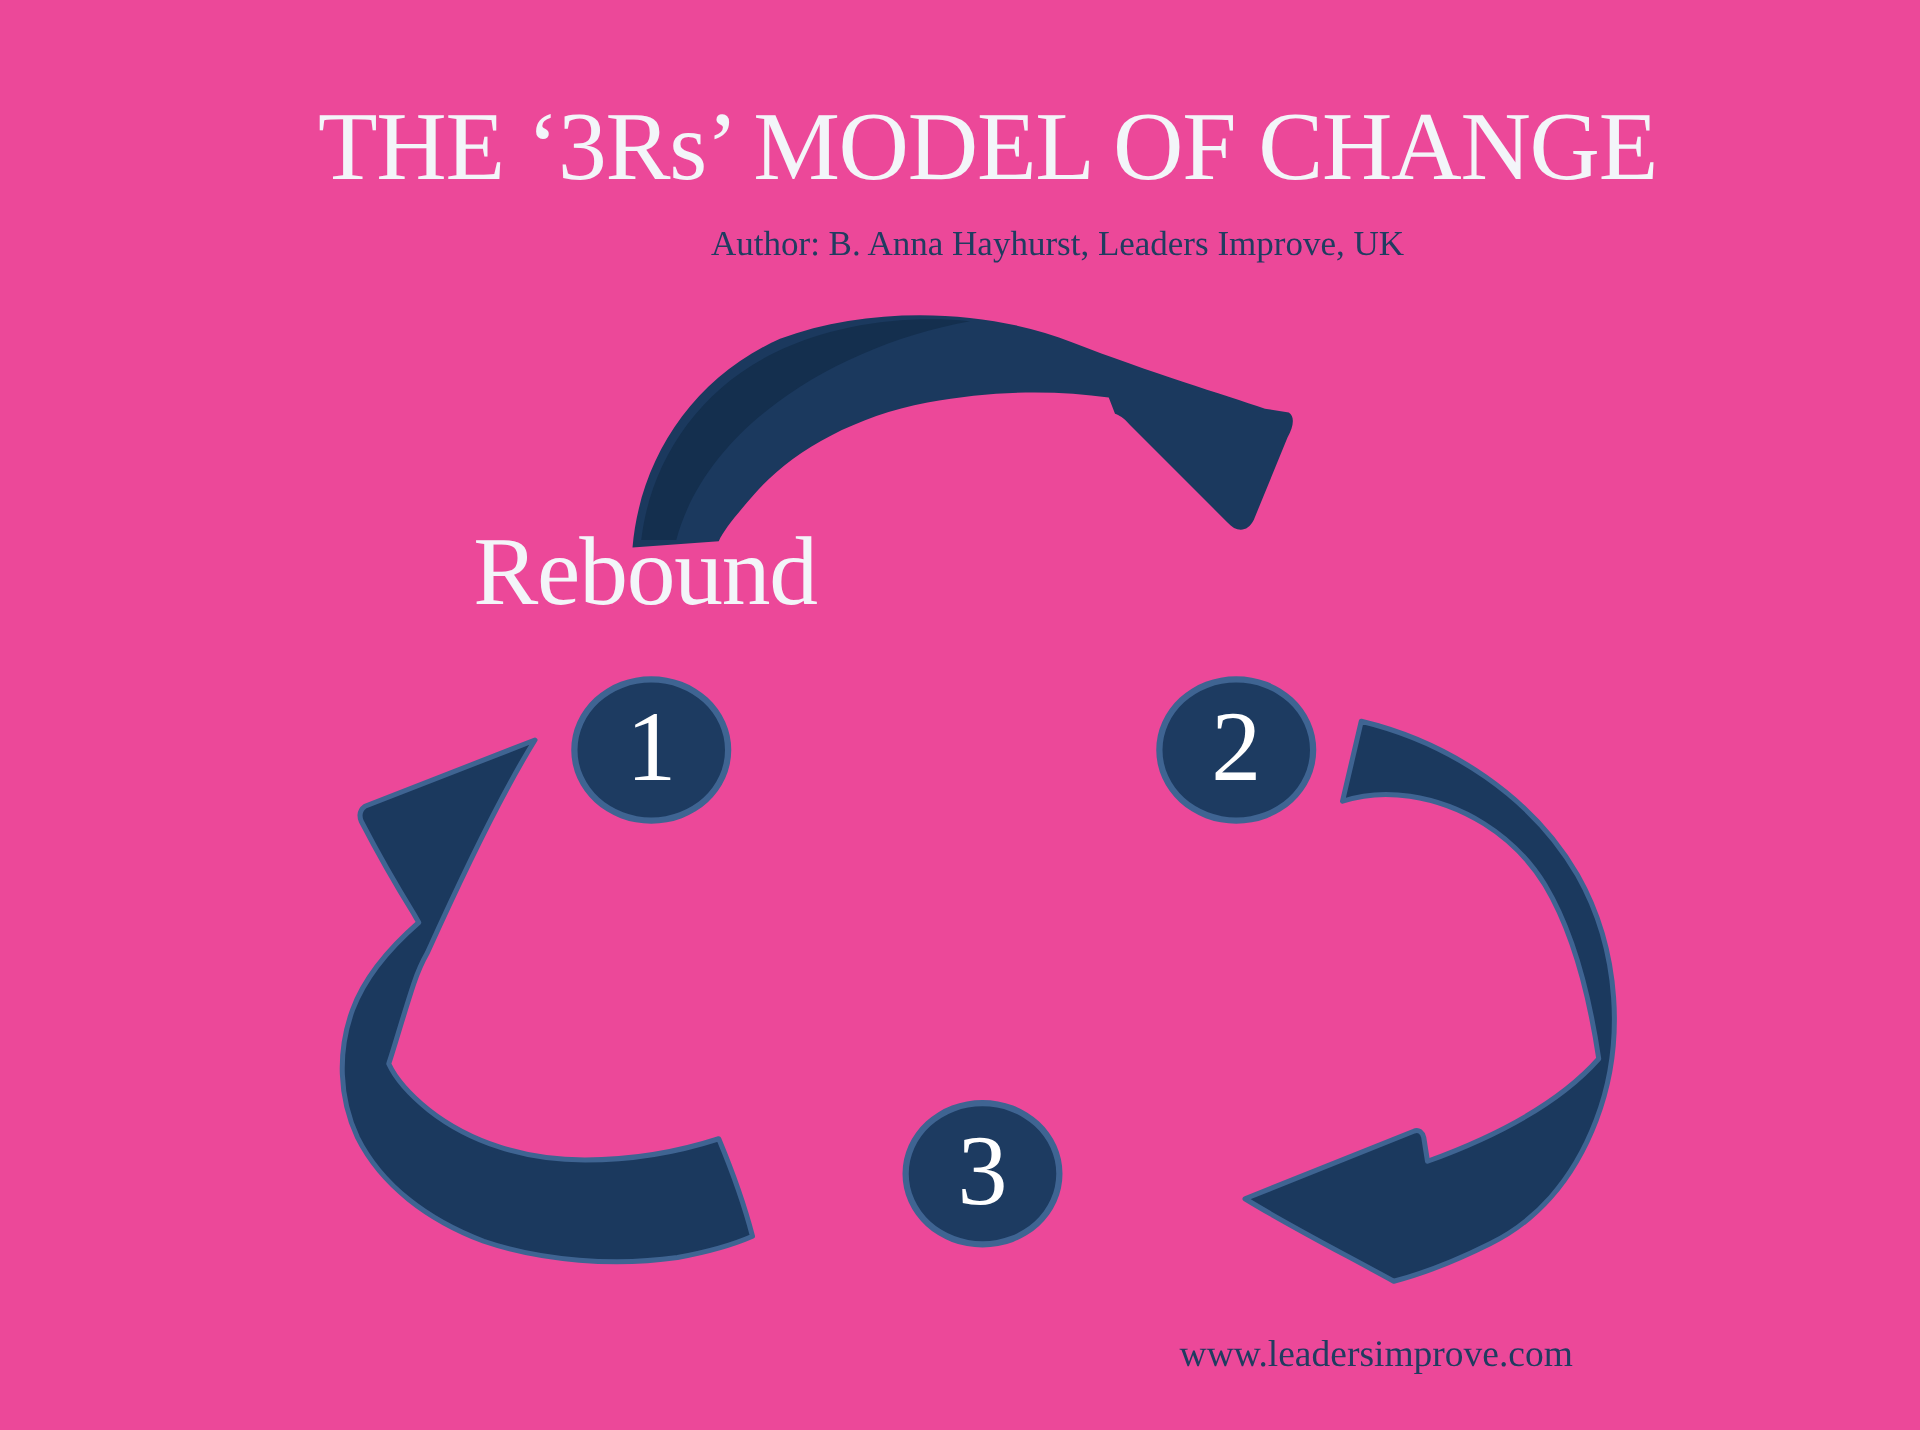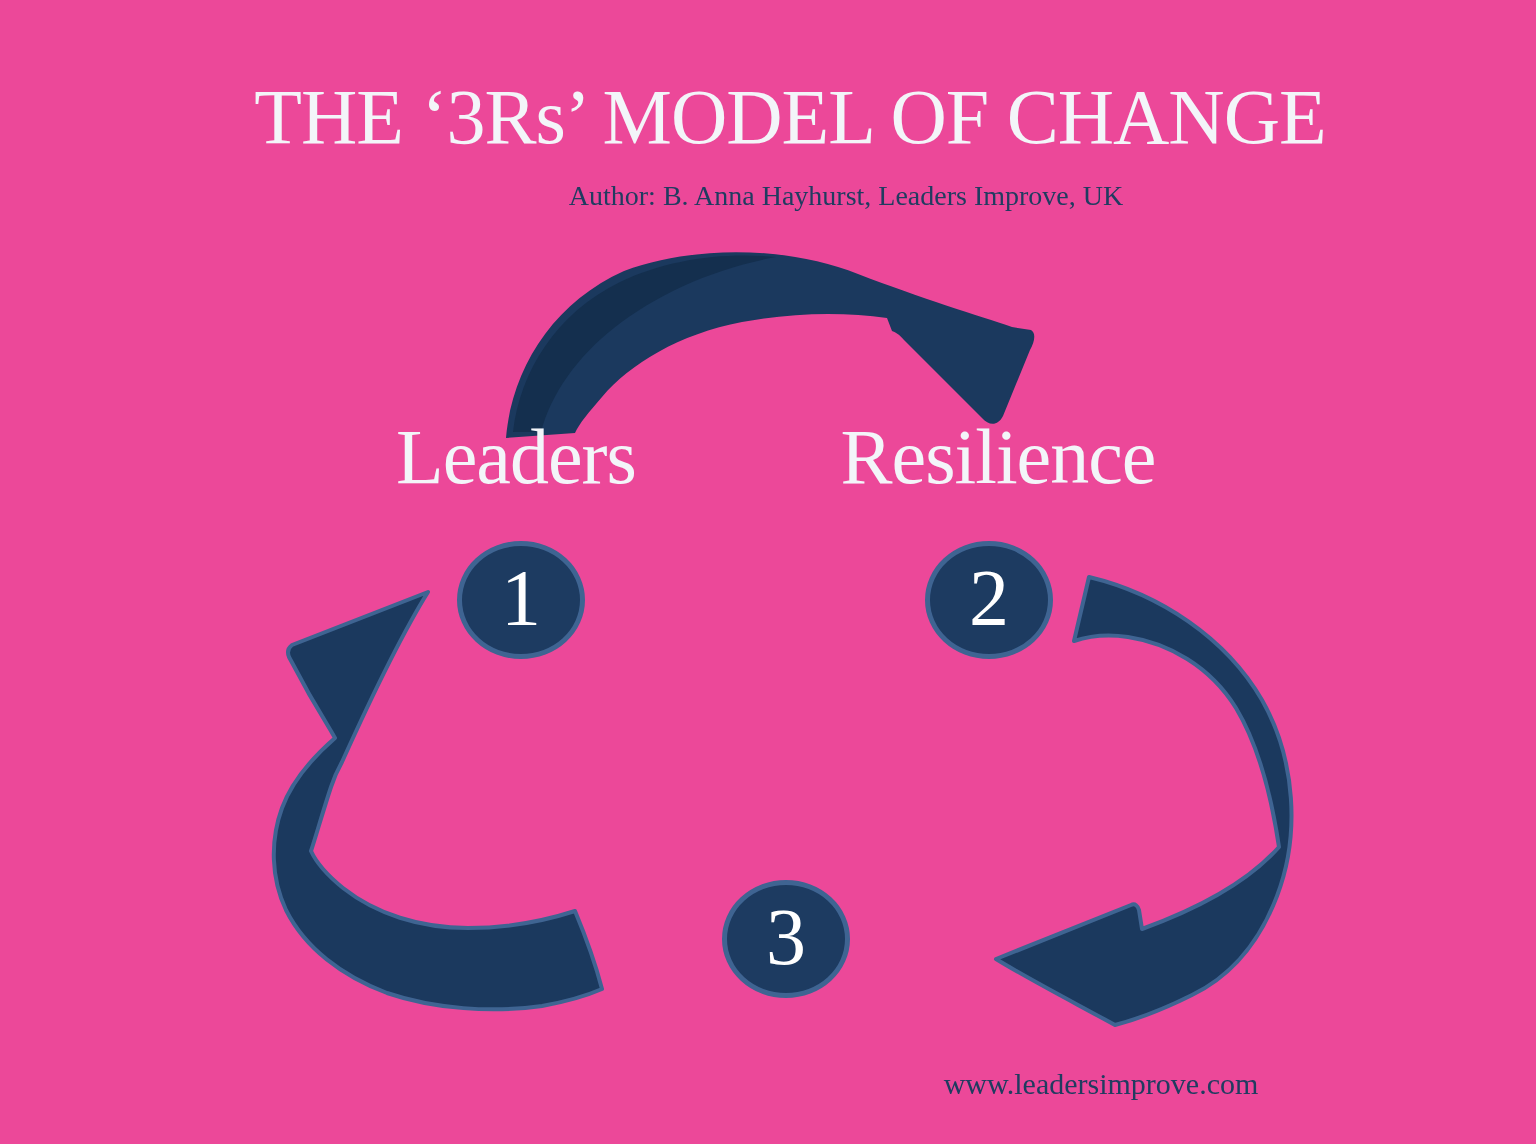--- a/index.html
+++ b/index.html
@@ -145,22 +145,21 @@
              C 1200 908 1248 882 1279 847
              C 1272 800 1260 748 1236 708
              C 1210 666 1168 643 1128 637
              C 1108 634 1089 636 1074 641
              C 1079 619 1084 598 1089 577 Z"></path>
   </svg>
 
   <div class="page-title">THE ‘3Rs’ MODEL OF CHANGE</div>
   <div class="author-line">Author: B. Anna Hayhurst, Leaders Improve, UK</div>
 
-  <div class="step-label label-reason">Leaders</div>
-  <div class="step-label label-resilience">Resilience</div>
+  <div class="step-label label-reason">Rebound</div>
 
   <div class="step-circle circle-1">
     <span>1</span>
   </div>
   <div class="step-circle circle-2">
     <span>2</span>
   </div>
   <div class="step-circle circle-3">
     <span>3</span>
   </div>

